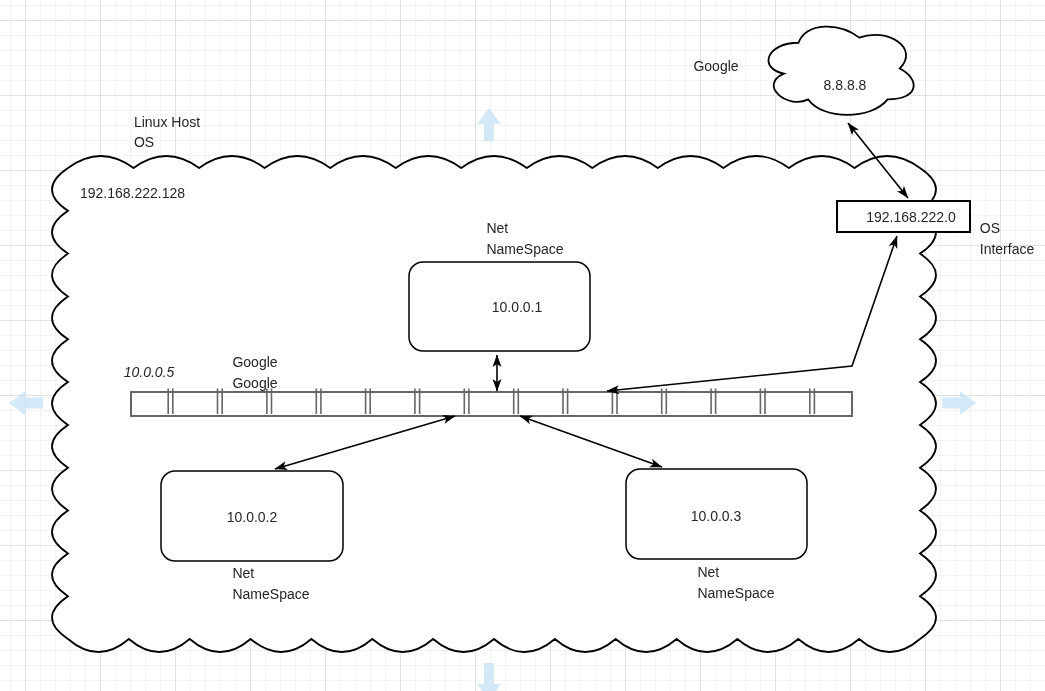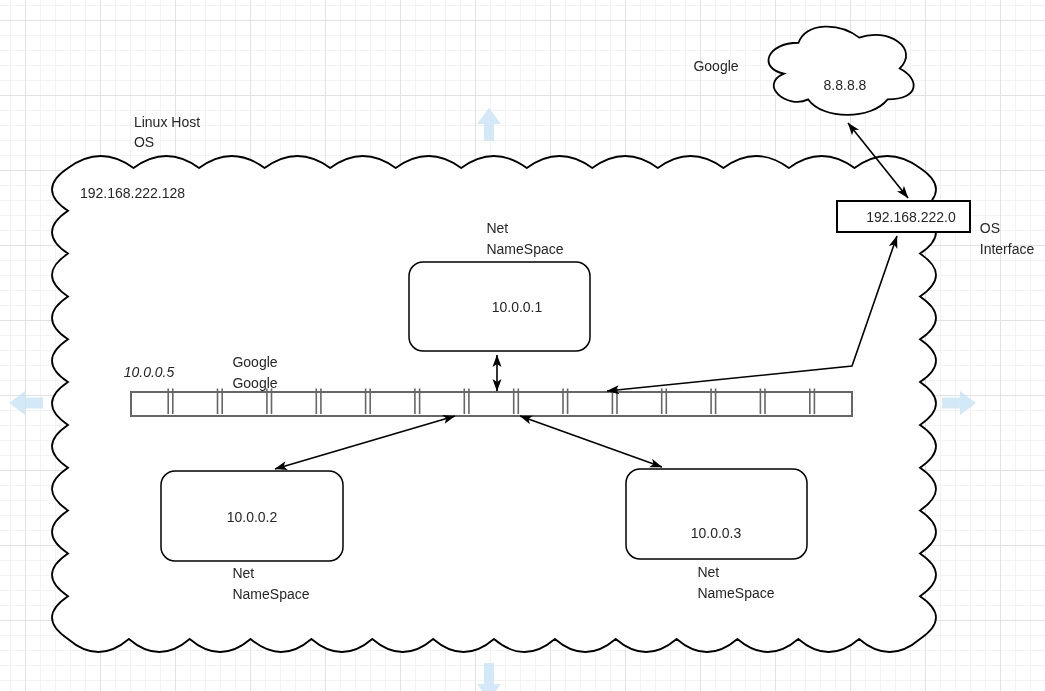--- a/index.html
+++ b/index.html
@@ -124,21 +124,21 @@
     <div>Google</div>
     <div>Google</div>
   </div>
 
   <div class="lbl cxy" style="left:252px;top:517px;">10.0.0.2</div>
   <div class="lbl cx" style="left:251px;top:563px;">
     <div>Net</div>
     <div>NameSpace</div>
   </div>
 
-  <div class="lbl cxy" style="left:716px;top:516px;margin-top:17px;">10.0.0.3</div>
+  <div class="lbl cxy" style="left:716px;top:516px;">10.0.0.3</div>
   <div class="lbl cx" style="left:716px;top:562px;">
     <div>Net</div>
     <div>NameSpace</div>
   </div>
 
   <div class="lbl cxy" style="left:911px;top:217px;">192.168.222.0</div>
   <div class="lbl cx" style="left:987px;top:218px;">
     <div>OS</div>
     <div>Interface</div>
   </div>

